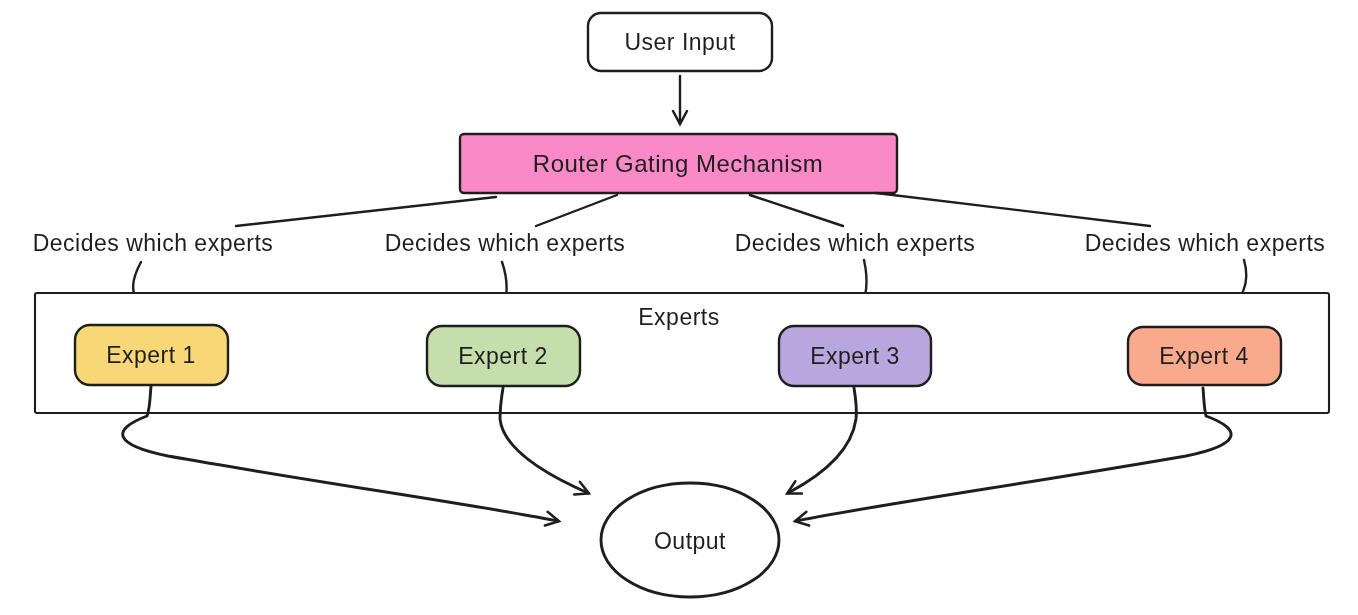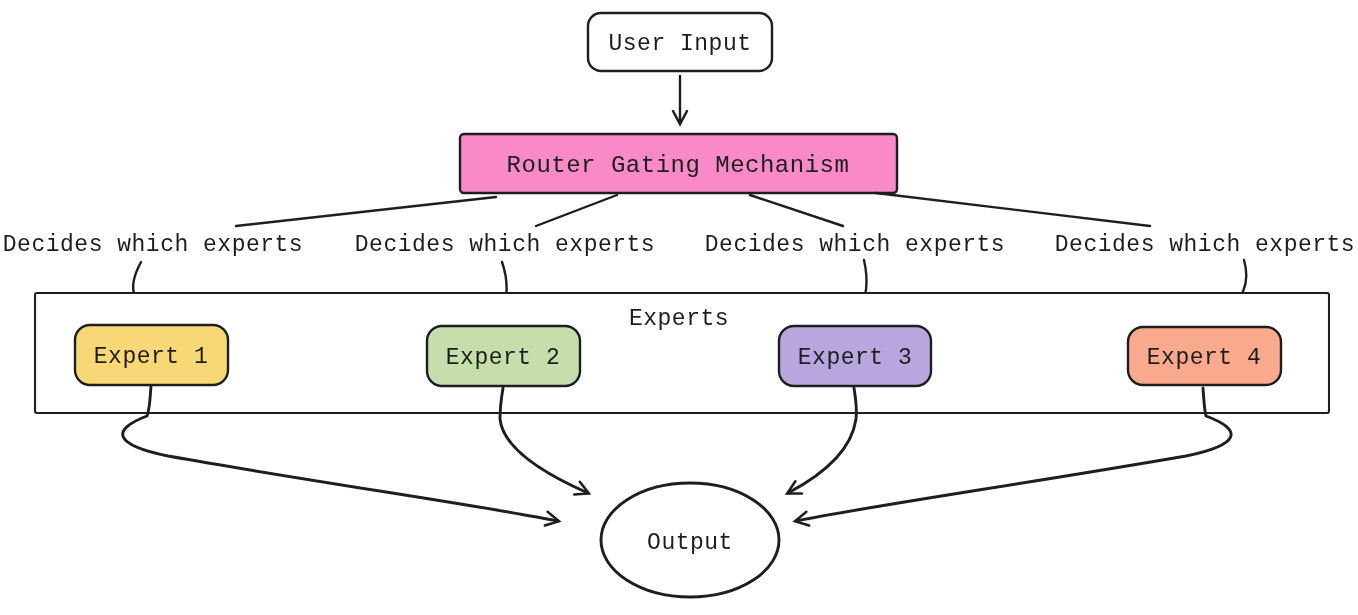--- a/index.html
+++ b/index.html
@@ -6,21 +6,21 @@
     margin: 0;
     padding: 0;
     background: #ffffff;
   }
   .stage {
     position: relative;
     width: 1358px;
     height: 615px;
     background: #ffffff;
     overflow: hidden;
-    font-family: Liberation Mono, monospace;
+    font-family: Liberation Sans, sans-serif;
   }
   svg { display: block; }
   .node-box {
     stroke: #1e1e1e;
     stroke-width: 2.4;
   }
   .container-box {
     fill: #ffffff;
     stroke: #1e1e1e;
     stroke-width: 2.1;

